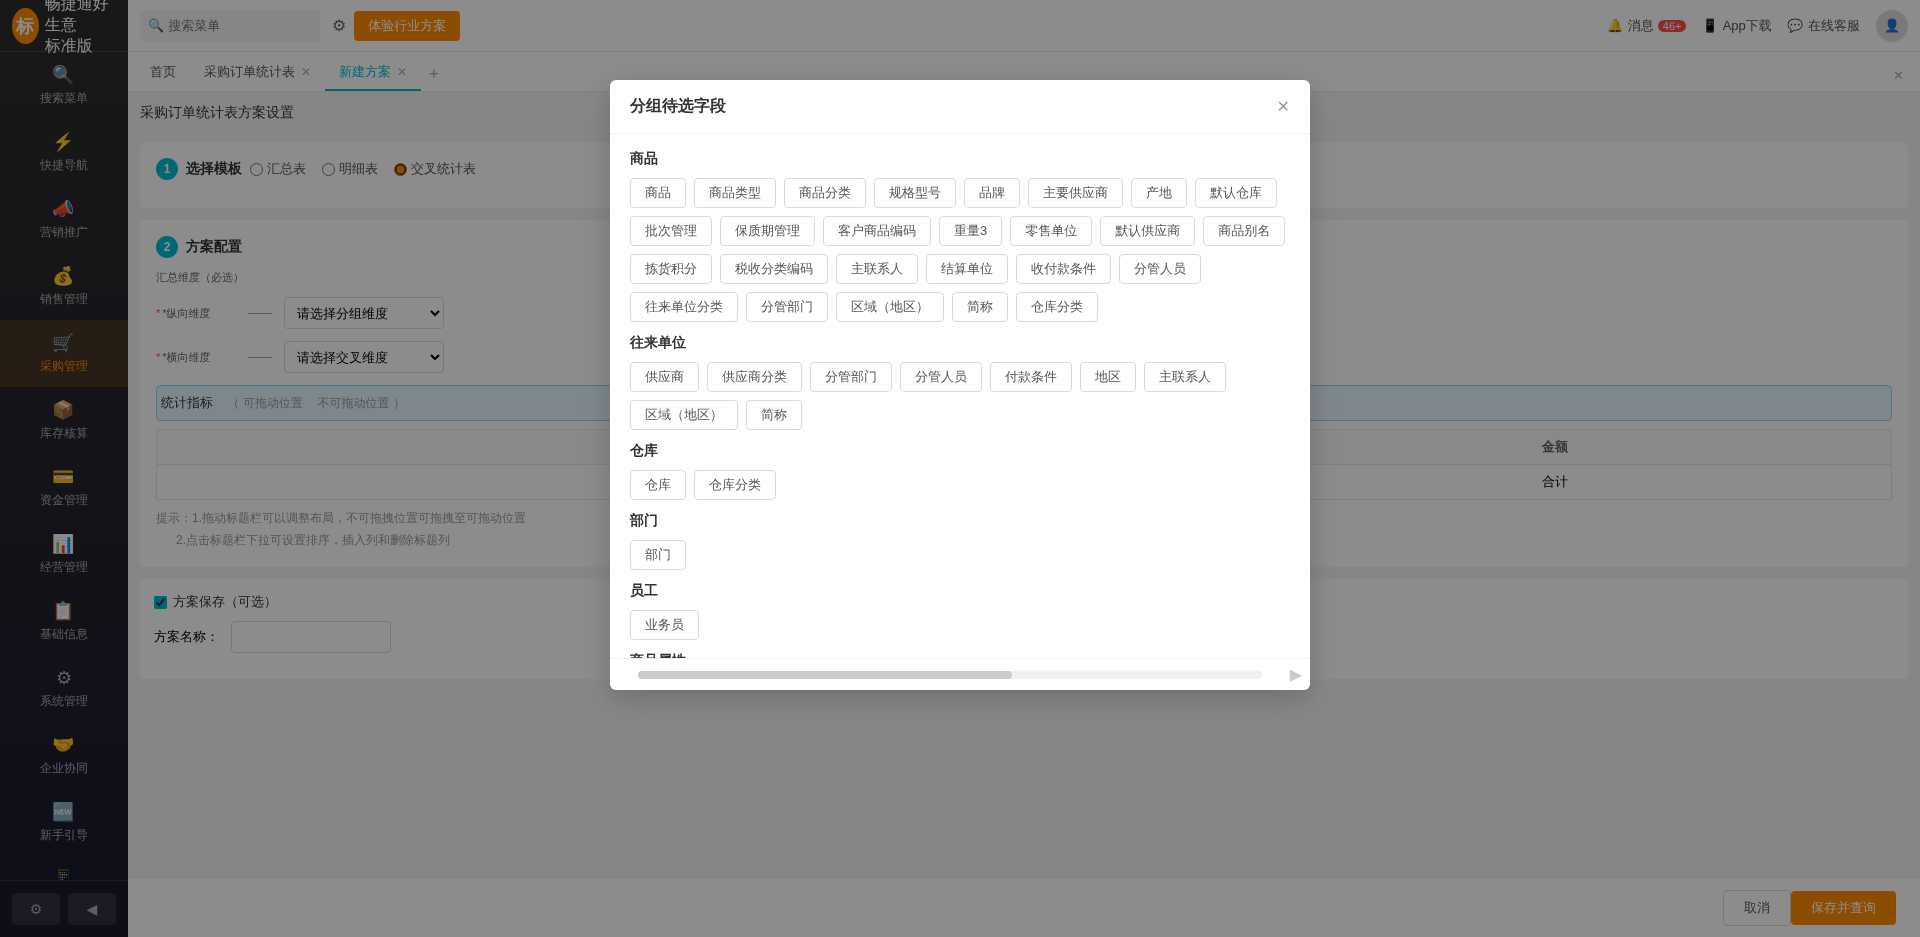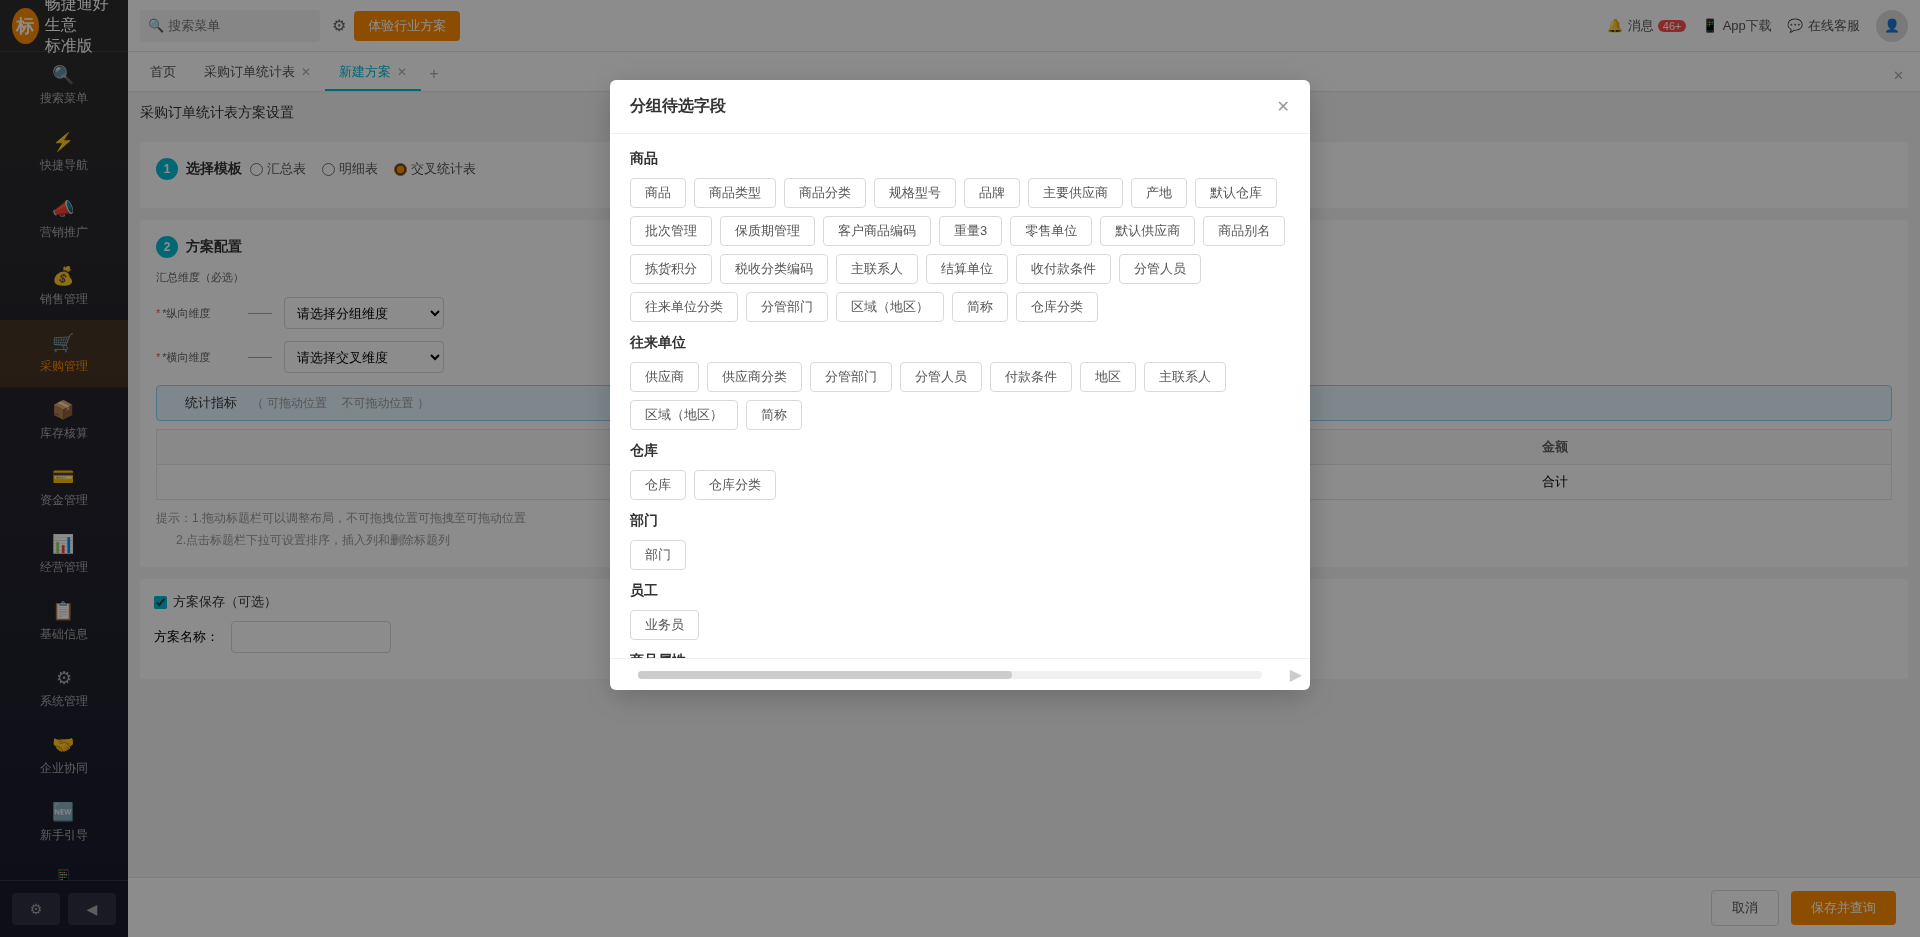--- a/index.html
+++ b/index.html
@@ -110,33 +110,33 @@
       border: 1px solid #d9d9d9; border-radius: 4px; padding: 5px 14px;
       font-size: 13px; color: #555; cursor: pointer; background: #fff;
       transition: border-color 0.2s, color 0.2s;
     }
 
     
     .footer-btns {
       position: fixed; bottom: 0; left: 128px; right: 0; height: 60px;
       background: #fff; border-top: 1px solid #e8e8e8;
       display: flex; align-items: center; justify-content: flex-end;
-      padding: 0 24px; gap: 12px; z-index: 7;
+      padding: 0 24px; z-index: 7;
     }
     .btn-cancel { padding: 8px 20px; border: 1px solid #d9d9d9; background: #fff; border-radius: 4px; cursor: pointer; font-size: 13px; color: #555; }
     .btn-primary { padding: 8px 20px; background: #ff8c00; color: white; border: none; border-radius: 4px; cursor: pointer; font-size: 13px; }
     .form-row { display: flex; align-items: center; gap: 12px; margin-bottom: 12px; }
     .form-label { font-size: 11px; color: #666; min-width: 80px; }
     .form-label.required::before { content: '*'; color: #ff4d4f; margin-right: 2px; }
     .form-select { height: 32px; border: 1px solid #d9d9d9; border-radius: 4px; padding: 0 8px; font-size: 13px; min-width: 160px; background: #fff; }
     .dim-text { color: #999; font-size: 12px; }
     .stat-table { width: 100%; border-collapse: collapse; }
     .stat-table th, .stat-table td { border: 1px solid #e8e8e8; padding: 8px 12px; font-size: 13px; text-align: center; }
     .stat-table th { background: #fafafa; color: #666; }
-    .indicator-bar { background: #e6f7ff; border: 1px solid #91d5ff; border-radius: 4px; padding: 8px 28px; margin-bottom: 8px; font-size: 13px; color: #333; }
+    .indicator-bar { background: #e6f7ff; border: 1px solid #91d5ff; border-radius: 4px; padding: 8px 4px; margin-bottom: 8px; font-size: 13px; color: #333; }
 
     .hint-text { font-size: 12px; color: #999; margin-top: 8px; line-height: 1.8; }
     .checkbox-item { display: flex; align-items: center; gap: 6px; font-size: 13px; color: #333; }
     .checkbox-item input { accent-color: #00bcd4; }
     .scheme-input { height: 32px; border: 1px solid #d9d9d9; border-radius: 4px; padding: 0 8px; font-size: 13px; width: 160px; }
 
     .horizontal-scrollbar {
       height: 8px; background: #f0f0f0; margin: 0 20px;
       border-radius: 4px; flex-shrink: 0;
       position: relative;

